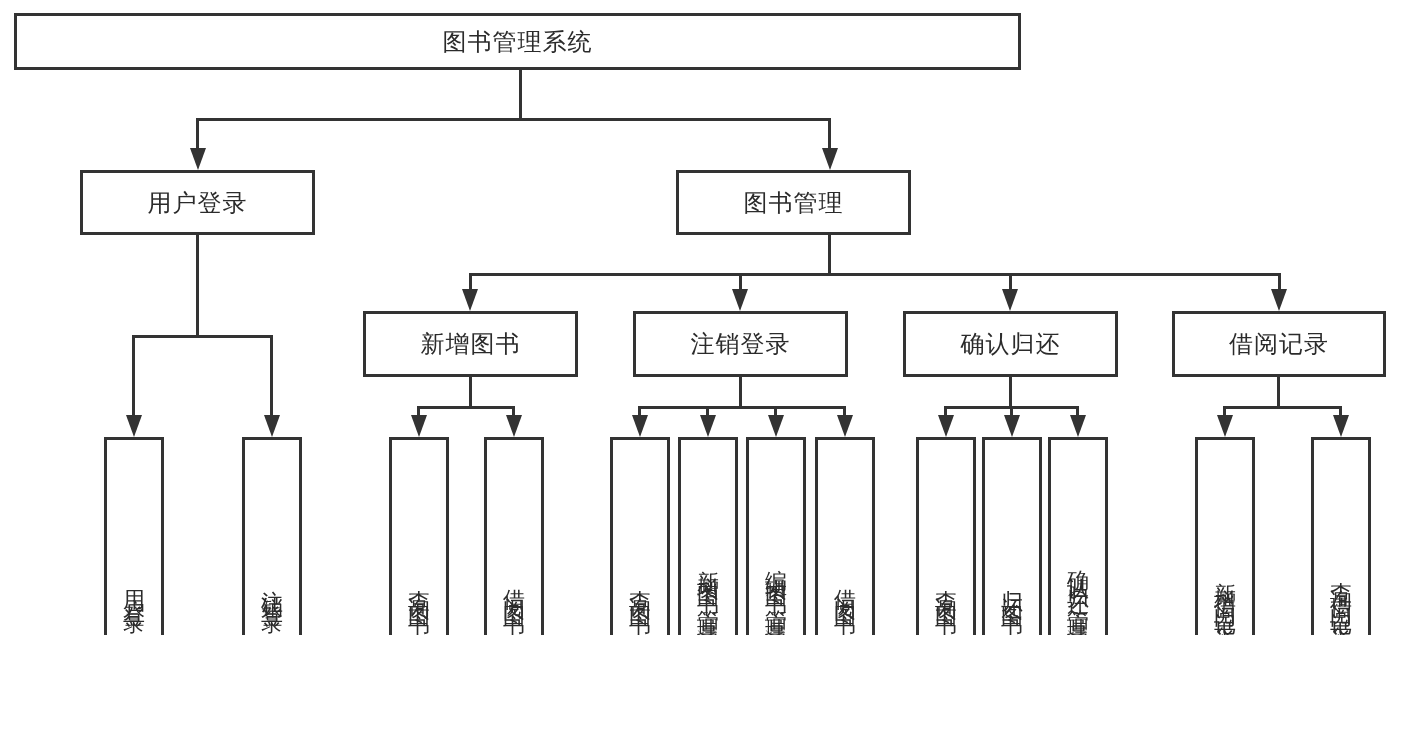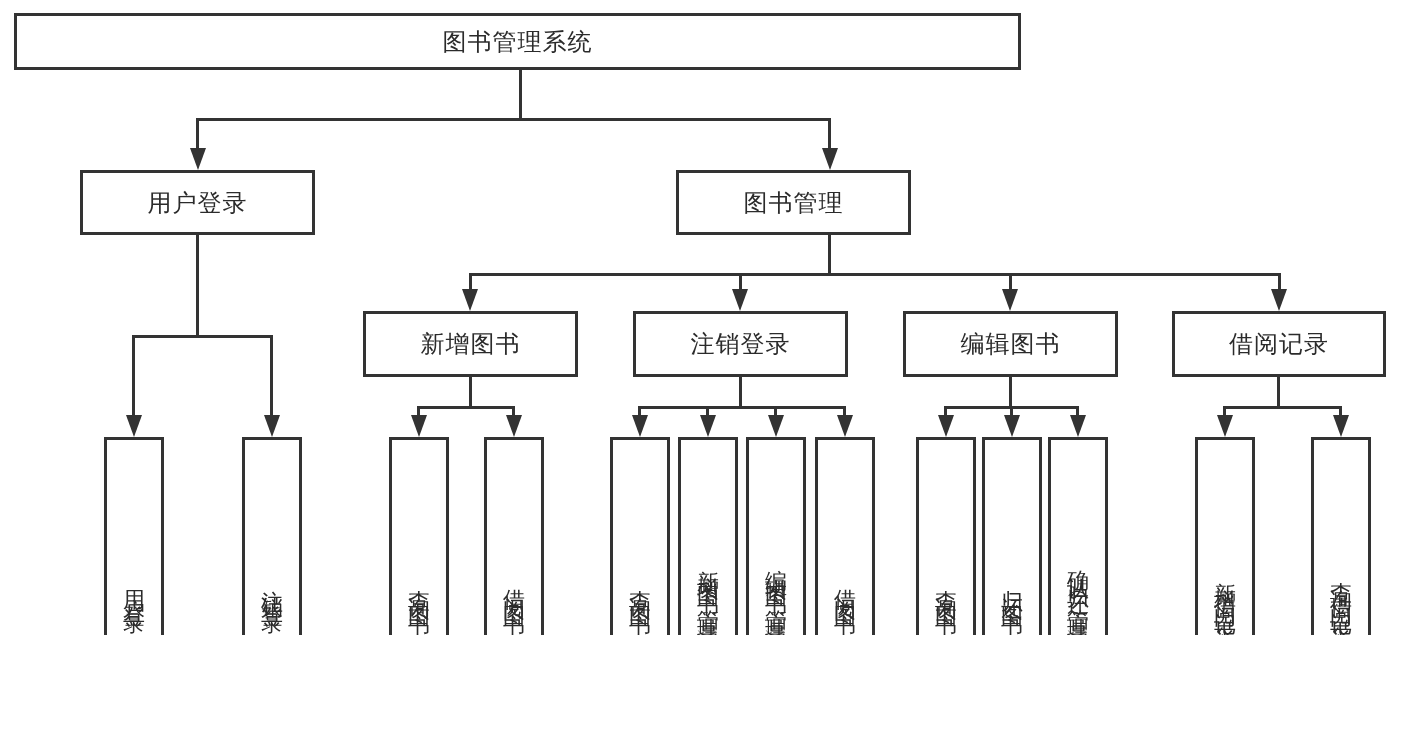--- a/index.html
+++ b/index.html
@@ -44,21 +44,21 @@
     <span>图书管理</span>
   </div>
 
   <div class="node hnode" style="left:363px;top:311px;width:215px;height:66px;">
     <span>新增图书</span>
   </div>
   <div class="node hnode" style="left:633px;top:311px;width:215px;height:66px;">
     <span>注销登录</span>
   </div>
   <div class="node hnode" style="left:903px;top:311px;width:215px;height:66px;">
-    <span>编辑图书</span>
+    <span>确认归还</span>
   </div>
   <div class="node hnode" style="left:1172px;top:311px;width:214px;height:66px;">
     <span>借阅记录</span>
   </div>
 
   <div class="node leaf" style="left:104px;top:437px;width:60px;height:302px;">
     <span class="vtxt">用户登录</span>
   </div>
   <div class="node leaf" style="left:242px;top:437px;width:60px;height:302px;">
     <span class="vtxt">注销登录</span>

